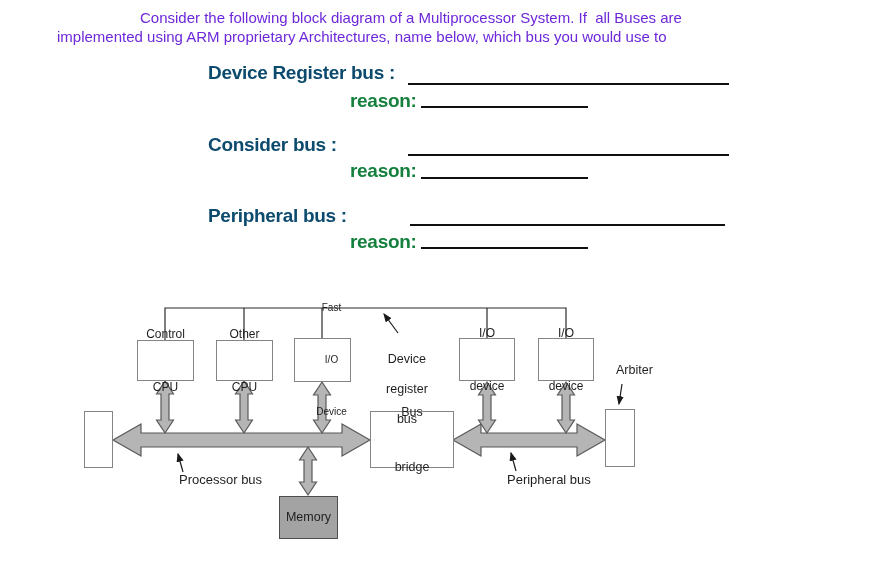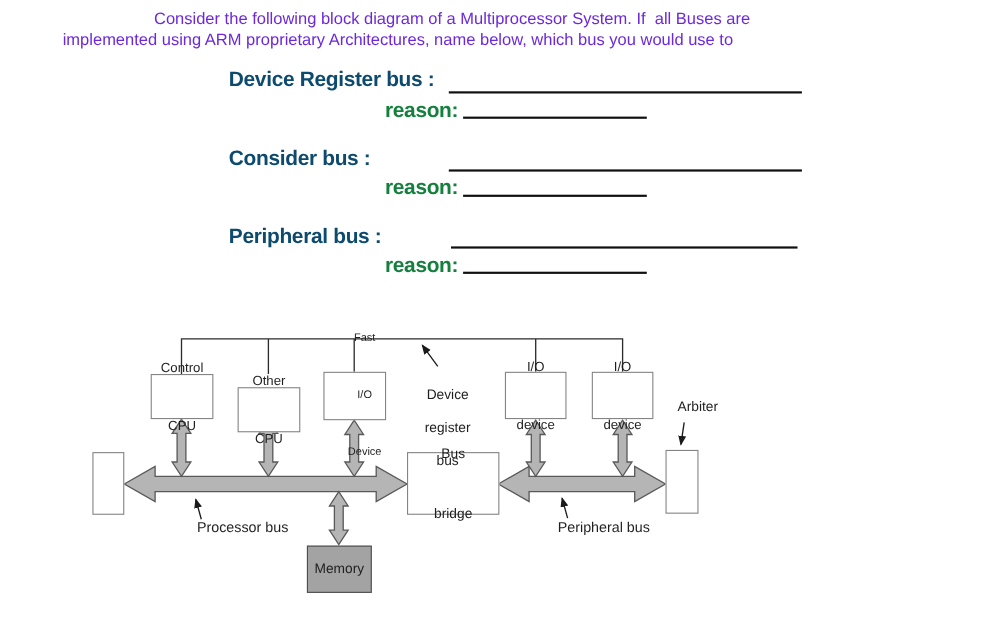--- a/index.html
+++ b/index.html
@@ -19,21 +19,21 @@
 
   
   .diagram-svg{position:absolute;left:0;top:0;width:894px;height:562px;}
 
   
   .dbox{position:absolute;box-sizing:border-box;background:#ffffff;border:1px solid #848484;
         display:flex;flex-direction:column;align-items:center;justify-content:center;
         text-align:center;font-size:12px;line-height:13px;color:#1f1f1f;gap:40px;}
   .dbox span{display:block;}
   .box-control{left:137px;top:340px;width:57px;height:41px;}
-  .box-other{left:216px;top:352px;width:57px;height:41px;}
+  .box-other{left:216px;top:340px;width:57px;height:41px;}
   .box-fastio{left:294px;top:338px;width:57px;height:44px;font-size:10px;line-height:12px;padding-left:18px;}
   .box-io1{left:459px;top:338px;width:56px;height:43px;}
   .box-io2{left:538px;top:338px;width:56px;height:43px;}
   .box-leftterm{left:84px;top:411px;width:29px;height:57px;}
   .box-bridge{left:370px;top:411px;width:84px;height:57px;font-size:12.5px;line-height:15px;}
   .box-arbiter{left:605px;top:409px;width:30px;height:58px;}
   .box-memory{left:279px;top:496px;width:59px;height:43px;background:#a3a3a3;border:1px solid #4d4d4d;font-size:12.5px;}
 
   
   .dlabel{position:absolute;font-size:12.5px;line-height:15px;color:#1f1f1f;white-space:pre;}

